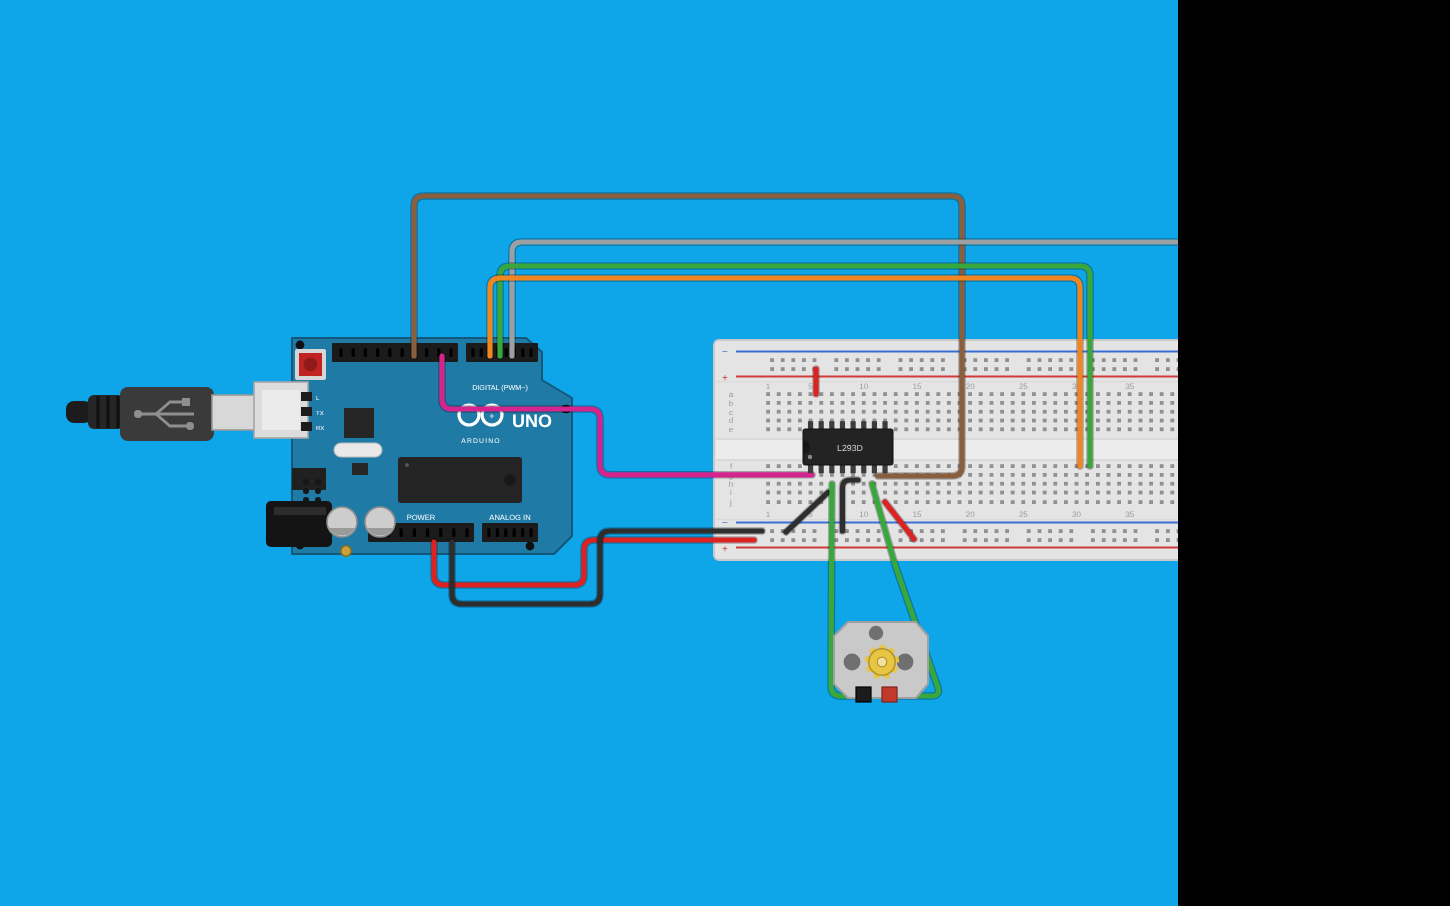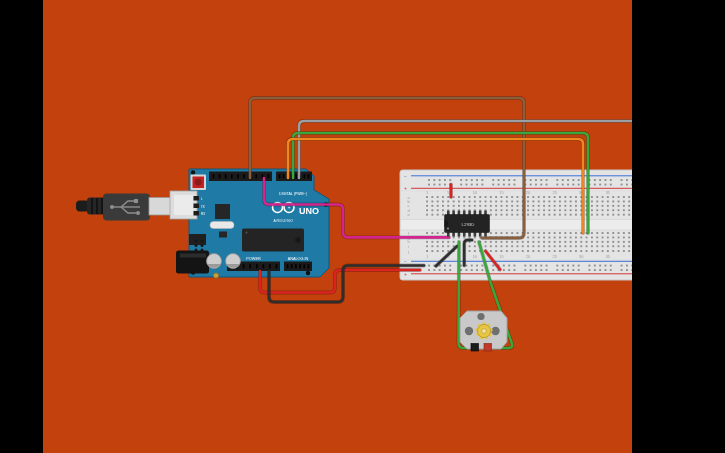--- a/index.html
+++ b/index.html
@@ -1,16 +1,16 @@
 <!DOCTYPE html>
 <html><head>
 <meta charset="utf-8">
 <style>
   html,body{margin:0;padding:0;background:#000;}
-  .canvas{position:relative;width:589px;height:453px;background:#c2410c;overflow:hidden;font-family:"Liberation Sans",sans-serif;margin-left:43px;}
+  .canvas{position:relative;width:589px;height:453px;background:#0ea5e9;overflow:hidden;font-family:"Liberation Sans",sans-serif;}
   svg{position:absolute;inset:0;}
   text{font-family:"Liberation Sans",sans-serif;}
   .board-text{fill:#ffffff;}
 </style>
 </head>
 <body>
 
 <div class="canvas">
 <svg viewBox="0 0 725 453" width="725" height="453" xmlns="http://www.w3.org/2000/svg">
 

